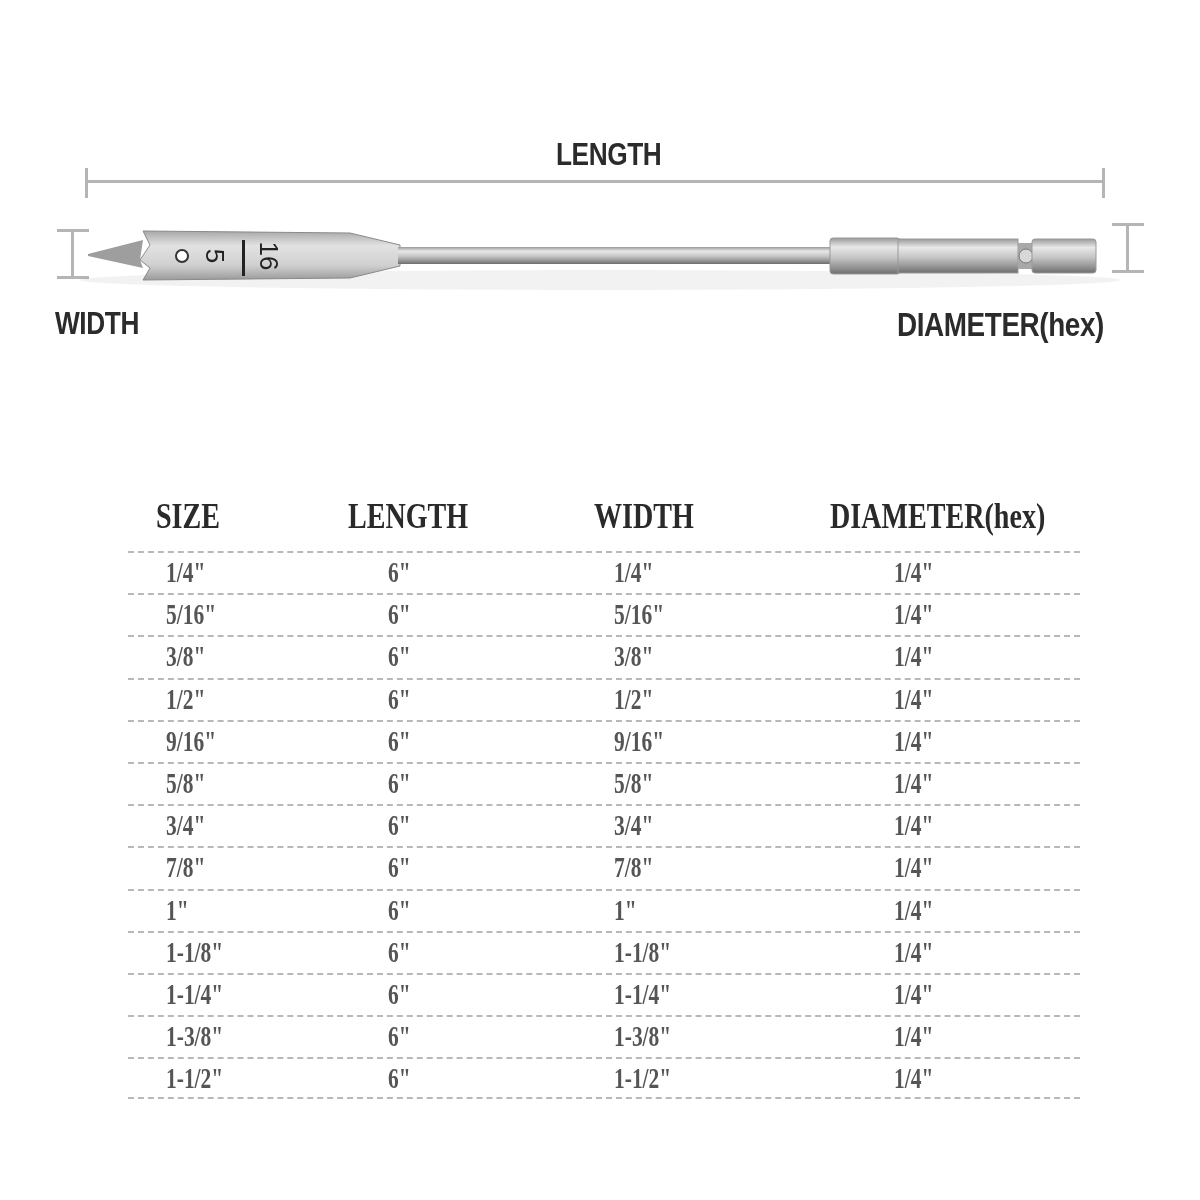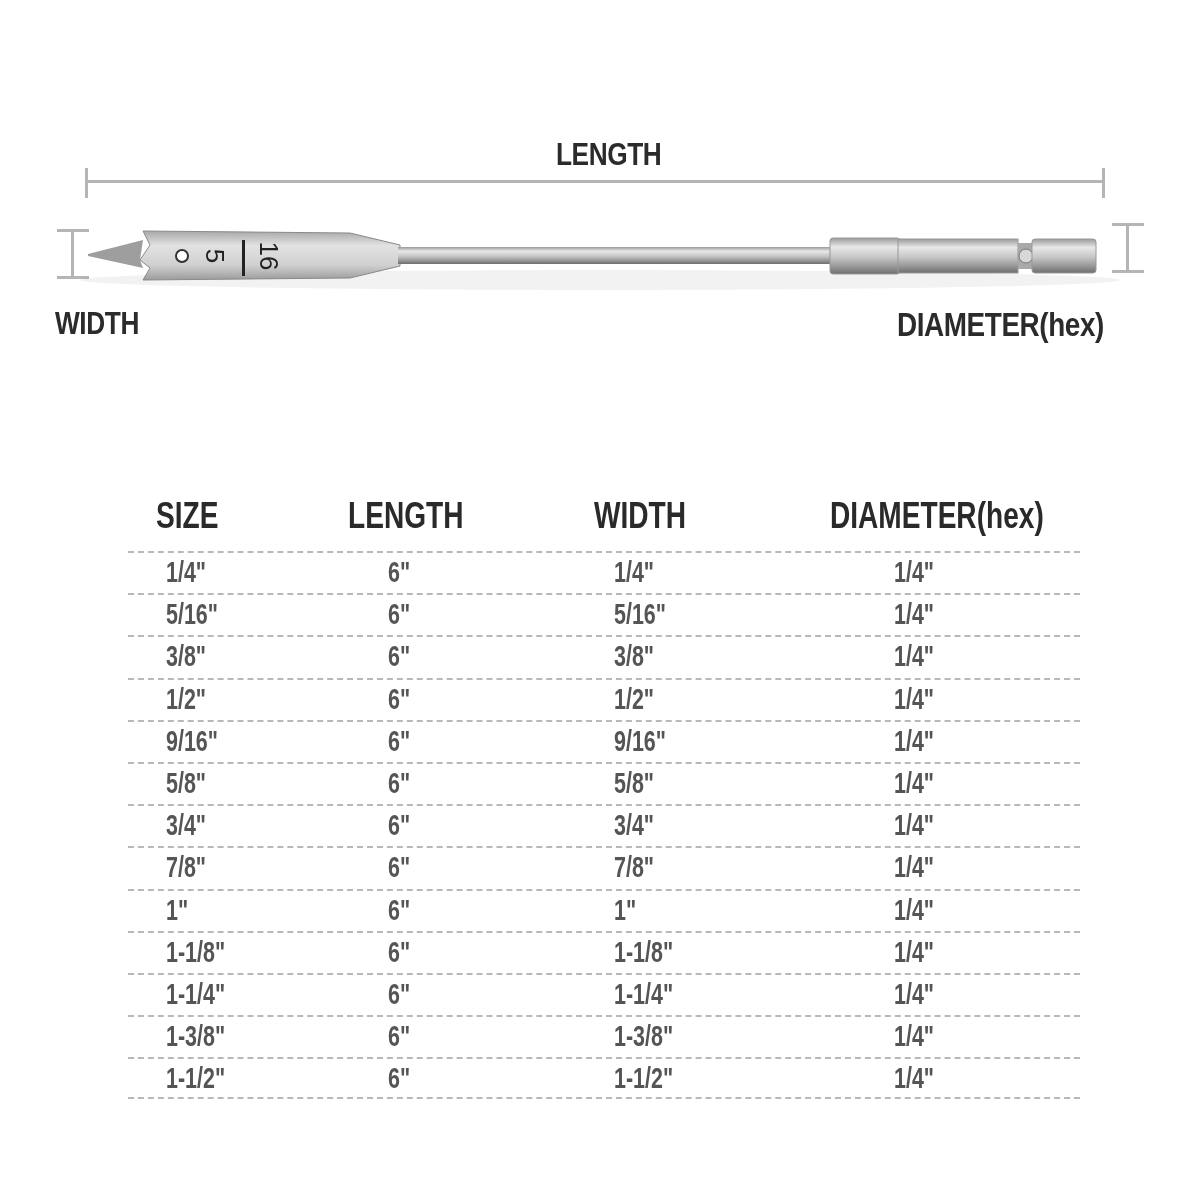--- a/index.html
+++ b/index.html
@@ -10,21 +10,21 @@
            font-family: "Liberation Sans", sans-serif; letter-spacing: -0.5px;
            transform: scaleX(0.82); transform-origin: left center; white-space: nowrap; }
 
   #length-label { left: 556px; top: 136px; font-size: 32px; }
   #width-label { left: 55px; top: 305px; font-size: 32px; }
   #diameter-label { left: 897px; top: 305px; font-size: 34px; }
 
   .diagram-svg { position: absolute; left: 0; top: 0; }
 
   
-  .spec-table { position: absolute; left: 128px; top: 495px; width: 952px; }
+  .spec-table { position: absolute; left: 128px; top: 495px; width: 952px; font-family: Liberation Serif, serif; }
   .th-row { position: relative; height: 56px; }
   .th { position: absolute; top: 0; font-size: 36px; font-weight: bold; color: #2a2a2a;
         transform: scaleX(0.78); transform-origin: left center; white-space: nowrap; }
   .row { position: relative; height: 42.2px; border-top: 2px dashed #b8b8b8; box-sizing: border-box; }
   .row.last { border-bottom: 2px dashed #b8b8b8; }
   .cell { position: absolute; top: 3px; font-size: 29px; color: #555; font-weight: bold;
           transform: scaleX(0.74); transform-origin: left center; white-space: nowrap; }
   .c0 { left: 38px; } .c1 { left: 260px; } .c2 { left: 486px; } .c3 { left: 766px; }
   .h0 { left: 28px; } .h1 { left: 220px; } .h2 { left: 466px; } .h3 { left: 702px; }
 </style>

